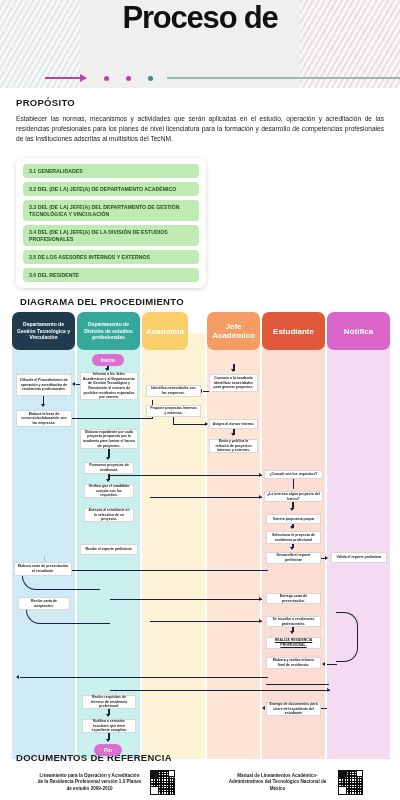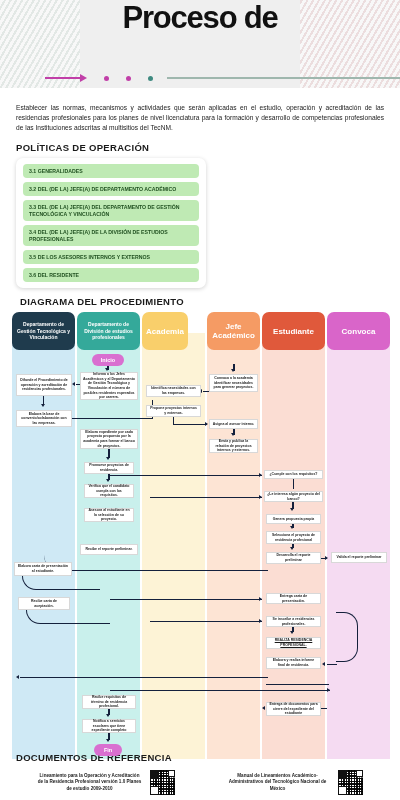--- a/index.html
+++ b/index.html
@@ -192,25 +192,25 @@
   <div class="hdr-rule">
     <span class="hdr-arrow"></span>
     <span class="hdr-dot" style="background:#c13fa8"></span>
     <span class="hdr-dot" style="background:#c13fa8"></span>
     <span class="hdr-dot" style="background:#3f8a80"></span>
     <span class="hdr-line"></span>
   </div>
 </div>
 
 <div class="purpose">
+  <div class="sect-title">PROPÓSITO</div>
   <div class="purpose-body">Establecer las normas, mecanismos y actividades que serán aplicadas en el estudio, operación y acreditación de las residencias profesionales para los planes de nivel licenciatura para la formación y desarrollo de competencias profesionales de las Instituciones adscritas al multisitios del TecNM.</div>
 </div>
 
 <div class="policies">
-  <div class="sect-title">POLÍTICAS DE OPERACIÓN</div>
   <div class="pol-card">
     <div class="pol-item">3.1 GENERALIDADES</div>
     <div class="pol-item">3.2 DEL (DE LA) JEFE(A) DE DEPARTAMENTO ACADÉMICO</div>
     <div class="pol-item">3.3 DEL (DE LA) JEFE(A) DEL DEPARTAMENTO DE GESTIÓN TECNOLÓGICA Y VINCULACIÓN</div>
     <div class="pol-item">3.4 DEL (DE LA) JEFE(A) DE LA DIVISIÓN DE ESTUDIOS PROFESIONALES</div>
     <div class="pol-item">3.5 DE LOS ASESORES INTERNOS Y EXTERNOS</div>
     <div class="pol-item">3.6 DEL RESIDENTE</div>
   </div>
 </div>
 
@@ -234,21 +234,21 @@
   <div class="lane-head big" style="left:142px; width:46px; background:#f9cf6b;">
     <span>Academia</span>
     </div>
   <div class="lane-head big" style="left:262px; width:63px; background:#e0593b;">
     <span>Estudiante</span>
     </div>
   <div class="lane-head big" style="left:207px; width:53px; background:#f59b64;">
     <span>Jefe Académico</span>
     </div>
   <div class="lane-head big" style="left:327px; width:63px; background:#d965c9;">
-    <span>Convoca</span>
+    <span>Notifica</span>
     </div>
 
   <div class="term" style="left:92px; top:42px; width:32px; height:12px;">
     <span>Inicio</span>
     </div>
   <div class="term" style="left:94px; top:432px; width:28px; height:12px;">
     <span>Fin</span>
     </div>
 
   <div class="bx" style="left:16px; top:62px; width:56px; height:22px;">

